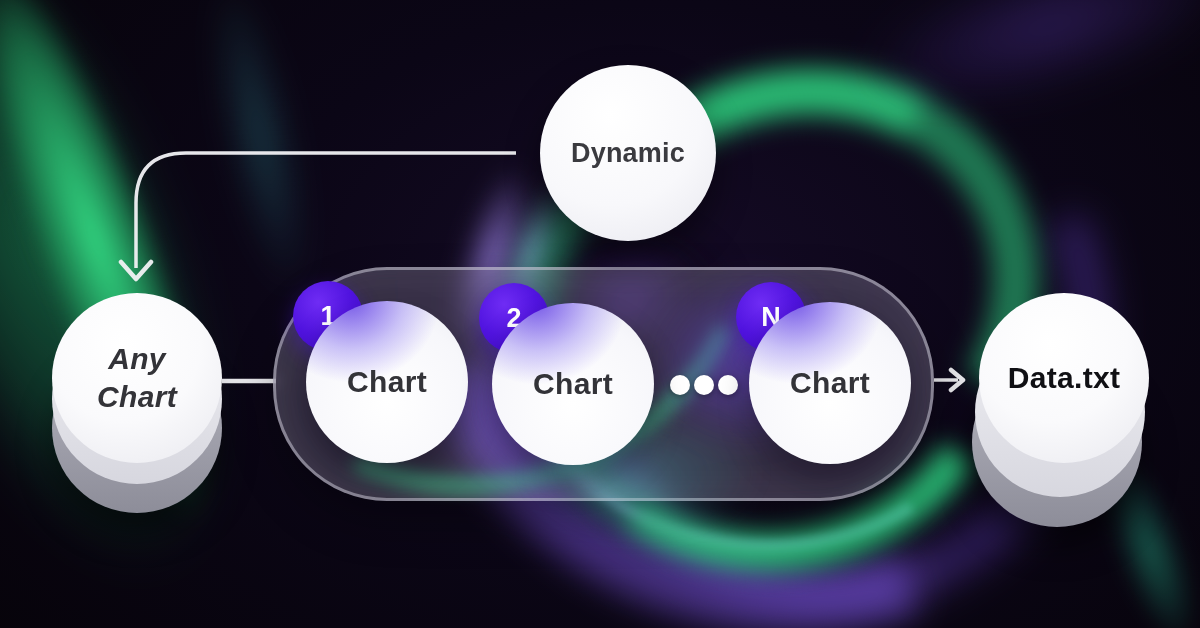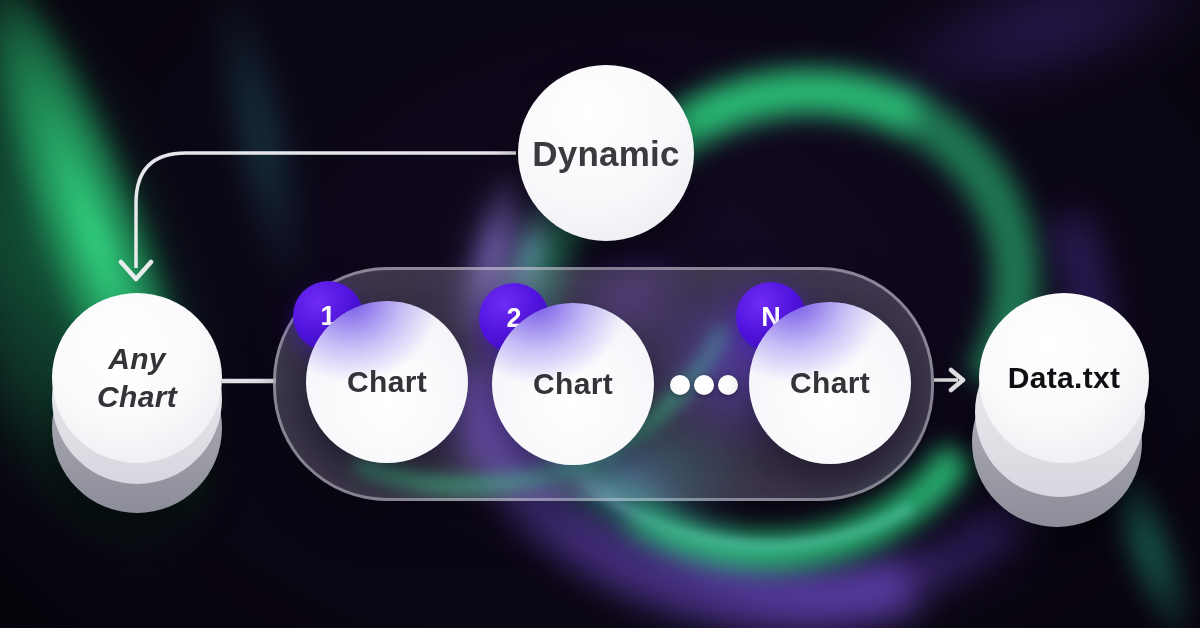--- a/index.html
+++ b/index.html
@@ -93,25 +93,25 @@
       radial-gradient(130px 120px at 28% 0%, rgba(86,48,228,0.78) 0%, rgba(133,112,240,0.40) 40%, rgba(245,245,252,0) 68%),
       radial-gradient(circle at 50% 62%, #ffffff 0%, #f7f7fb 65%, #e9e9f1 100%);
     box-shadow:0 18px 30px rgba(8,4,20,0.35);
     display:flex;align-items:center;justify-content:center;
     font-size:30px;font-weight:700;color:#333338;letter-spacing:0.3px;
   }
   .dots{position:absolute;left:394px;top:105px;display:flex;gap:4px;}
   .dot{width:20px;height:20px;border-radius:50%;background:#ffffff;box-shadow:0 2px 6px rgba(0,0,0,0.35);}
   
   .writer{
-    position:absolute;left:518px;top:65px;width:176px;height:176px;border-radius:50%;z-index:5;
+    position:absolute;left:540px;top:65px;width:176px;height:176px;border-radius:50%;z-index:5;
     background:radial-gradient(circle at 40% 28%, #ffffff 0%, #f8f8fb 55%, #e7e7ee 100%);
     box-shadow:0 16px 34px rgba(0,0,0,0.45);
     display:flex;flex-direction:column;align-items:center;justify-content:center;
-    font-size:35px;line-height:35px;font-weight:700;color:#3a3a3f;letter-spacing:0.2px;
+    font-size:27px;line-height:35px;font-weight:700;color:#3a3a3f;letter-spacing:0.2px;
   }
   
   .cyl{position:absolute;z-index:5;}
   .cyl.source{left:52px;top:293px;width:170px;height:225px;}
   .cyl.output{left:972px;top:293px;width:178px;height:240px;text-align:right;}
   .disc{position:absolute;width:170px;height:170px;border-radius:50%;}
   .disc.top{background:radial-gradient(circle at 42% 30%, #ffffff 0%, #fafafc 50%, #e8e8ee 100%);
     display:flex;flex-direction:column;align-items:center;justify-content:center;
     font-size:30px;line-height:38px;font-weight:700;color:#333338;letter-spacing:0.3px;}
   .disc.mid{background:linear-gradient(180deg,#f0f0f4 0%, #d7d7df 100%);}

